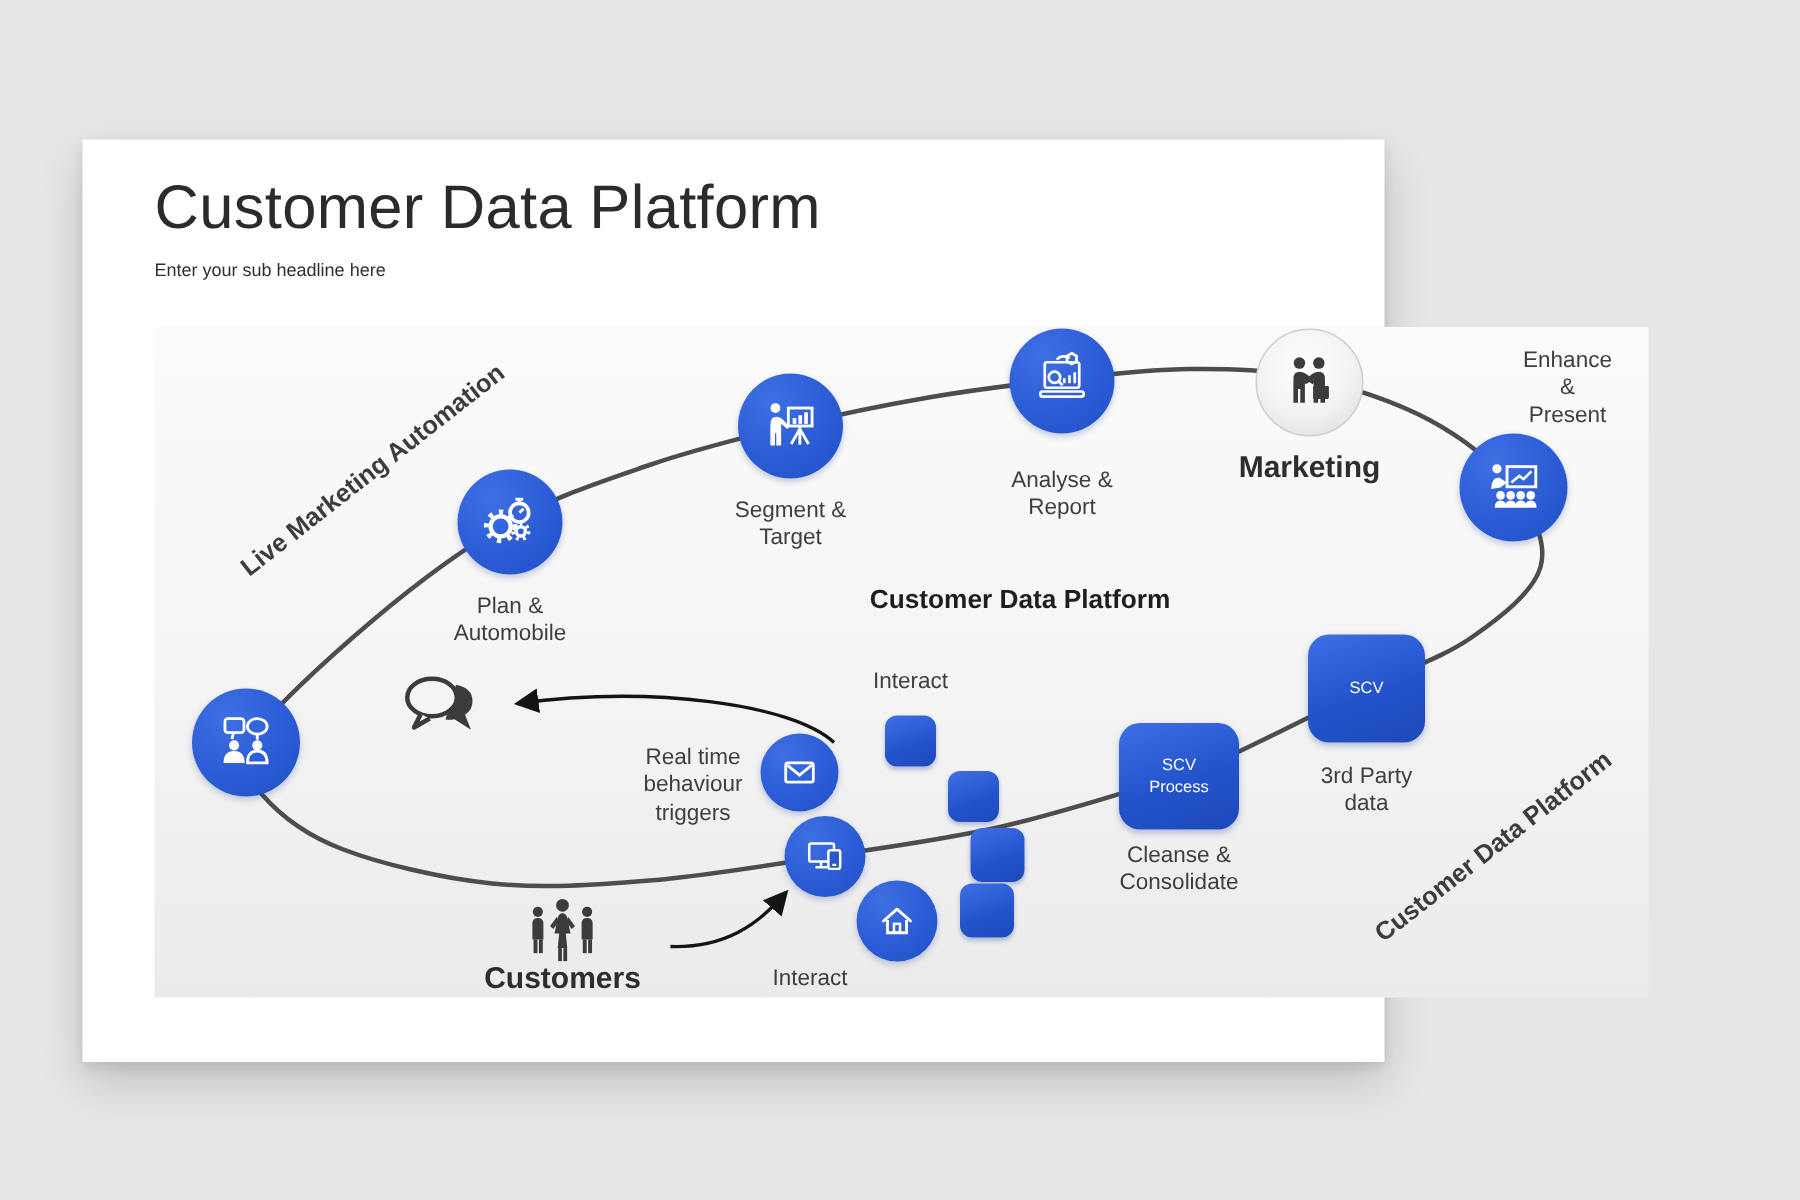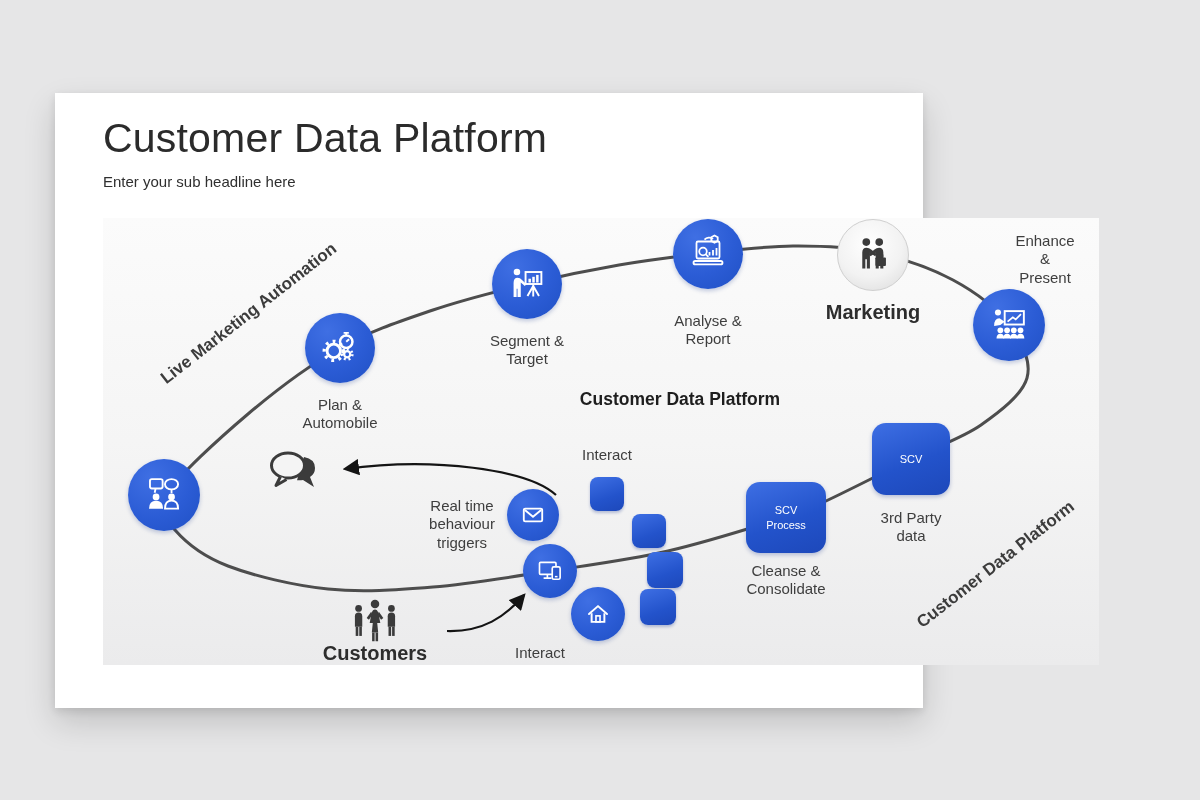--- a/index.html
+++ b/index.html
@@ -10,21 +10,21 @@
     position:absolute; left:55px; top:93px; width:868px; height:615px;
     background:#ffffff;
     box-shadow:0 3px 8px rgba(0,0,0,.10), 0 14px 30px rgba(0,0,0,.16);
   }
   .slide-title {
     position:absolute; left:48px; top:22px;
     font-size:41px; font-weight:500; color:#2b2b2b; letter-spacing:.2px;
   }
   .slide-subtitle {
     position:absolute; left:48px; top:80px;
-    font-size:15px; font-weight:400; color:#2f2f2f;
+    font-size:12px; font-weight:400; color:#2f2f2f;
   }
 
   .panel {
     position:absolute; left:48px; top:125px; width:996px; height:447px;
     background:linear-gradient(180deg,#fbfbfb 0%, #f5f5f5 50%, #ebebec 100%);
     overflow:hidden;
   }
   .panel svg.overlay { position:absolute; left:0; top:0; }
 
   

